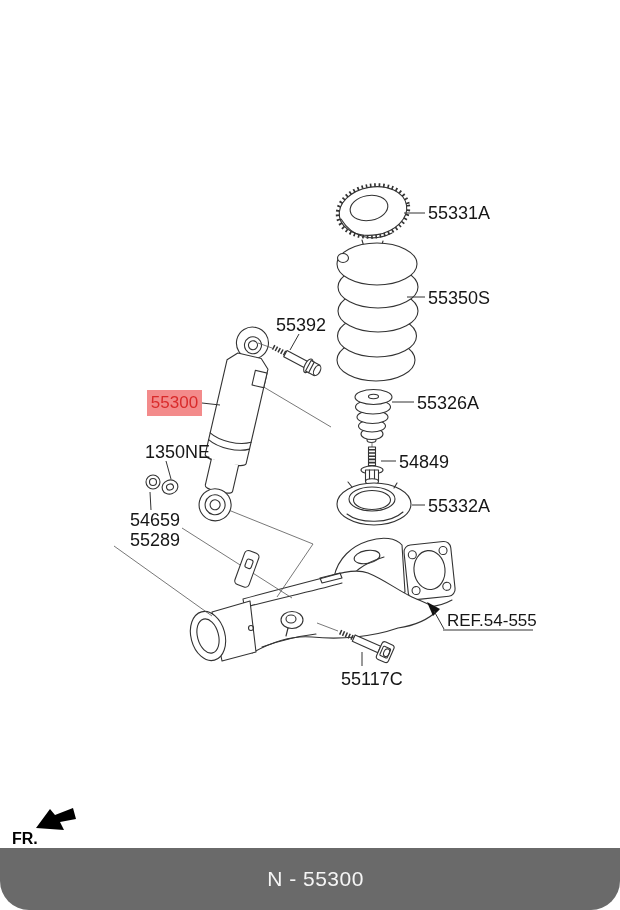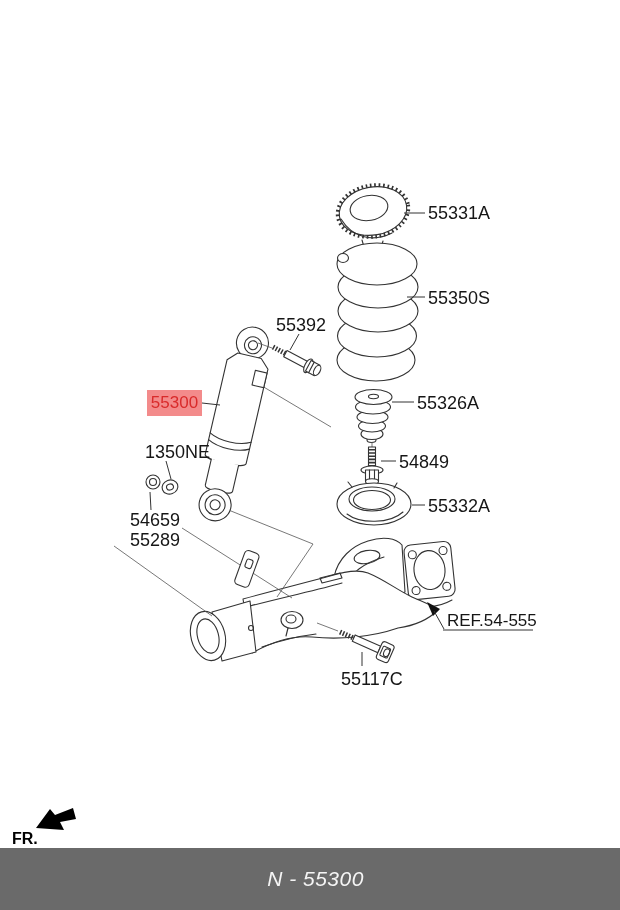--- a/index.html
+++ b/index.html
@@ -1,30 +1,30 @@
 <!DOCTYPE html>
 <html><head>
 <meta charset="utf-8">
 <style>
   html,body{margin:0;padding:0;background:#ffffff;}
   #page{position:relative;width:620px;height:910px;background:#ffffff;overflow:hidden;
-        font-family:"Liberation Sans",sans-serif;}
+        font-family:"Liberation Sans",sans-serif;border-radius:29px;}
   svg{display:block;}
   .ln{fill:none;stroke:#333;stroke-width:1.1;stroke-linecap:round;stroke-linejoin:round;}
   .wh{fill:#ffffff;stroke:#333;stroke-width:1.1;stroke-linejoin:round;}
   .thin{fill:none;stroke:#555;stroke-width:0.8;}
   .lead{fill:none;stroke:#333;stroke-width:1;}
   .lbl{font-family:"Liberation Sans",sans-serif;font-size:18px;fill:#161616;}
   .lbl-sm{font-family:"Liberation Sans",sans-serif;font-size:17px;fill:#161616;}
   .fr-t{font-family:"Liberation Sans",sans-serif;font-size:16px;font-weight:700;fill:#000;}
   #footer{position:absolute;left:0;top:848px;width:620px;height:62px;background:#6a6a6a;
           display:flex;align-items:center;justify-content:center;color:#f5f5f5;
           font-size:21px;letter-spacing:0.5px;}
   #footer span{white-space:pre;}
-  #footer .right{margin-left:11px;font-style:italic;}
+  #footer .right{margin-left:11px;}
 </style>
 </head>
 <body>
 
 <div id="page">
 
 <svg width="620" height="848" viewBox="0 0 620 848">
 
   <g>
 

